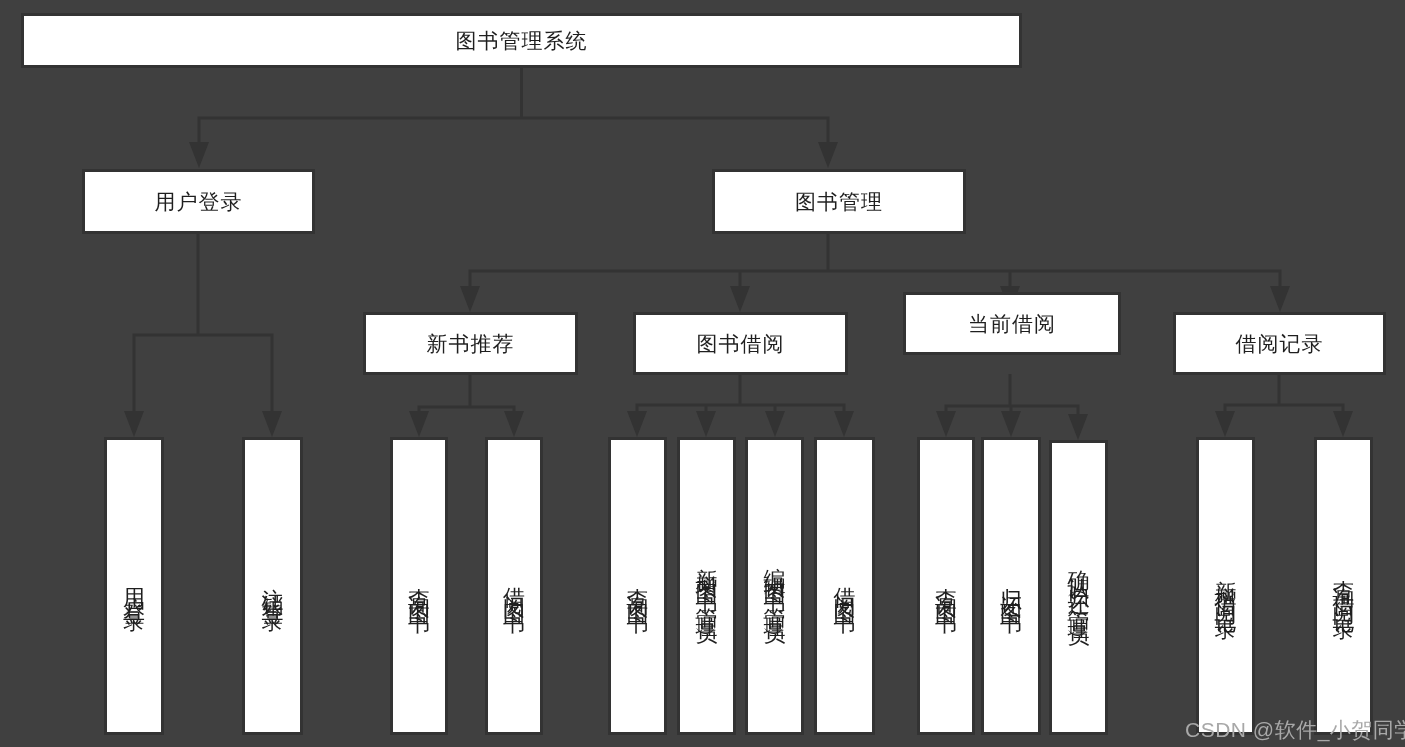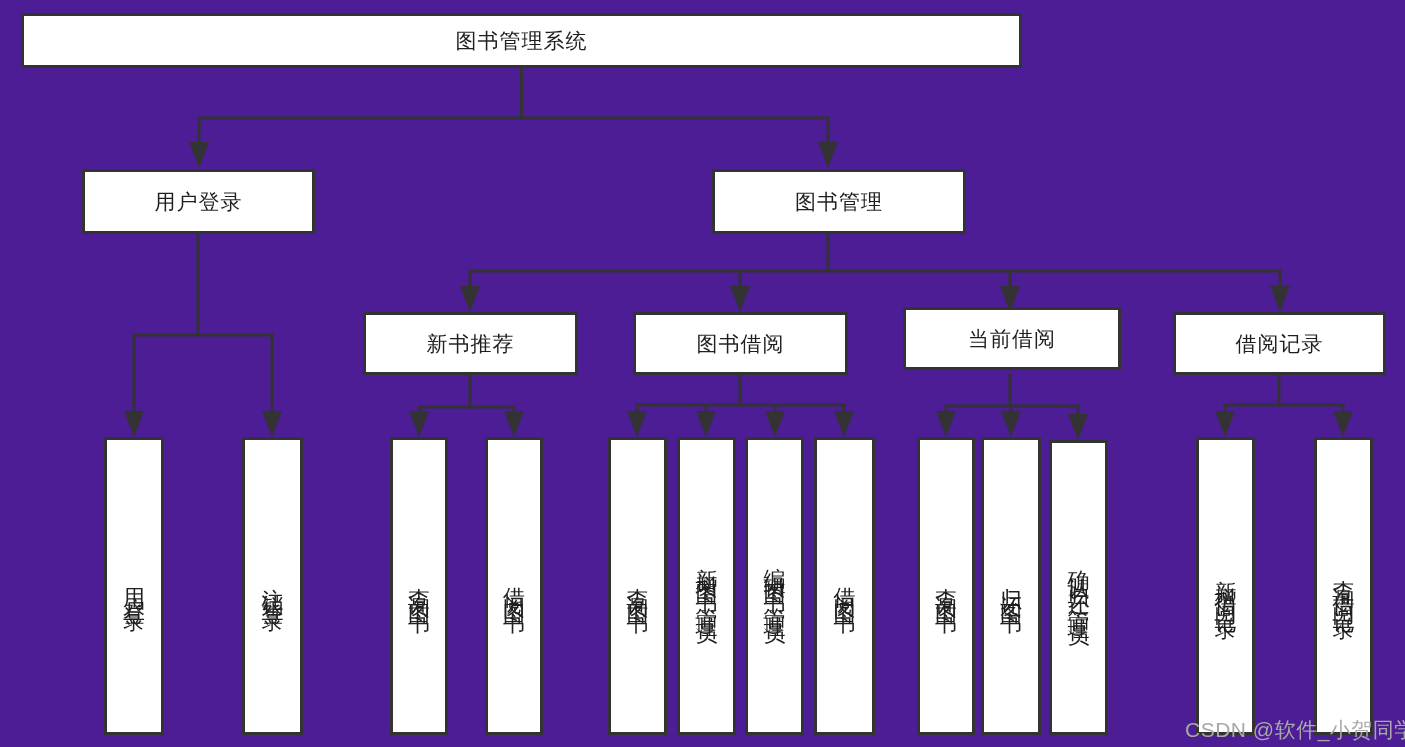--- a/index.html
+++ b/index.html
@@ -1,19 +1,19 @@
 <!DOCTYPE html>
 <html><head>
 <meta charset="utf-8">
 <style>
   html,body{margin:0;padding:0;background:#ffffff;}
   #canvas{
     position:relative;
     width:1405px;height:747px;
-    background:#4c1d95;
+    background:#404040;
     font-family:"Liberation Sans","DejaVu Sans",sans-serif;
     overflow:hidden;
   }
   #connectors{position:absolute;left:0;top:0;width:1405px;height:747px;}
   .node{
     position:absolute;
     box-sizing:border-box;
     border:3px solid #333333;
     background:#ffffff;
     display:flex;
@@ -80,21 +80,21 @@
   <div class="node hnode" style="left:712px;top:169px;width:254px;height:65px;">
     <span>图书管理</span>
   </div>
 
   <div class="node hnode" style="left:633px;top:312px;width:215px;height:63px;">
     <span>图书借阅</span>
   </div>
   <div class="node hnode" style="left:363px;top:312px;width:215px;height:63px;">
     <span>新书推荐</span>
   </div>
-  <div class="node hnode" style="left:903px;top:307px;width:218px;height:63px;">
+  <div class="node hnode" style="left:903px;top:292px;width:218px;height:63px;">
     <span>当前借阅</span>
   </div>
   <div class="node hnode" style="left:1173px;top:312px;width:213px;height:63px;">
     <span>借阅记录</span>
   </div>
 
   <div class="node leaf" style="left:104px;width:60px;">
     <span class="vtext">用户登录</span>
   </div>
   <div class="node leaf" style="left:242px;width:61px;">

